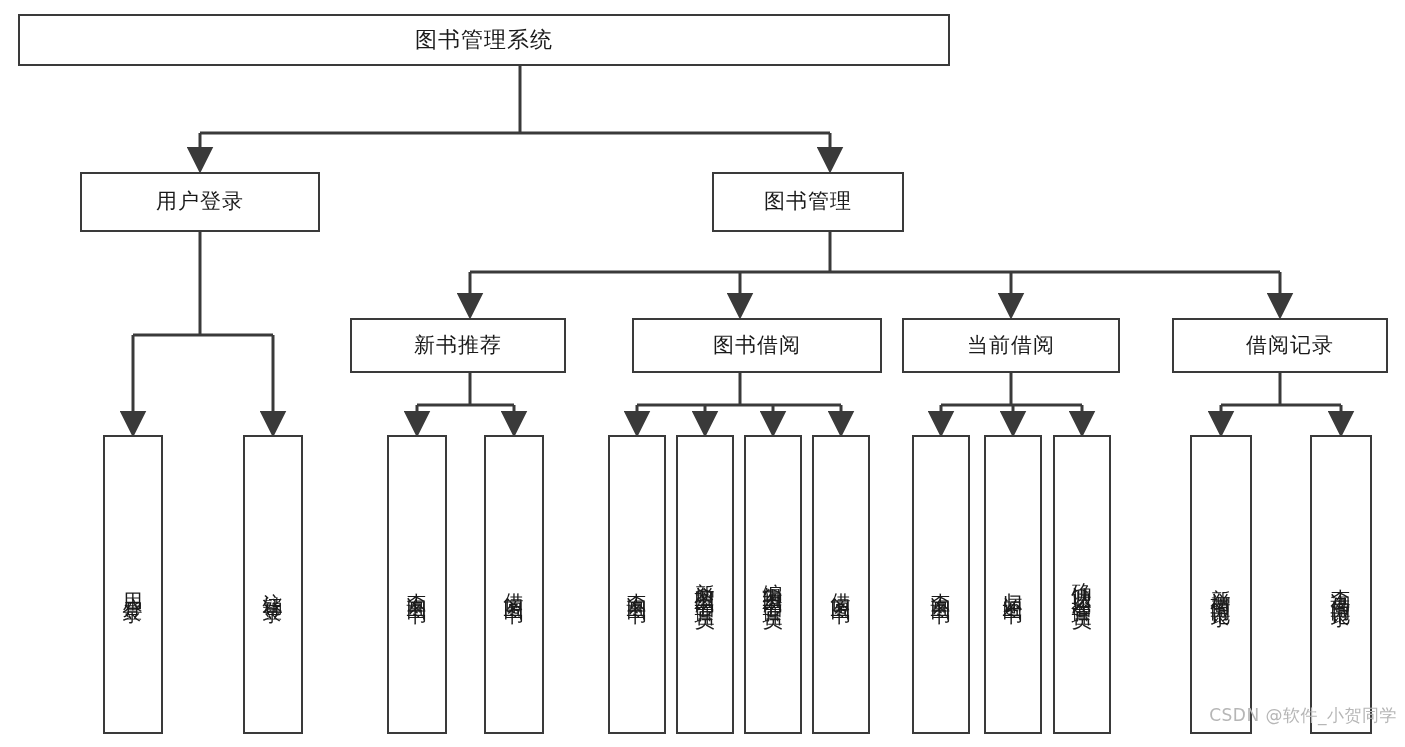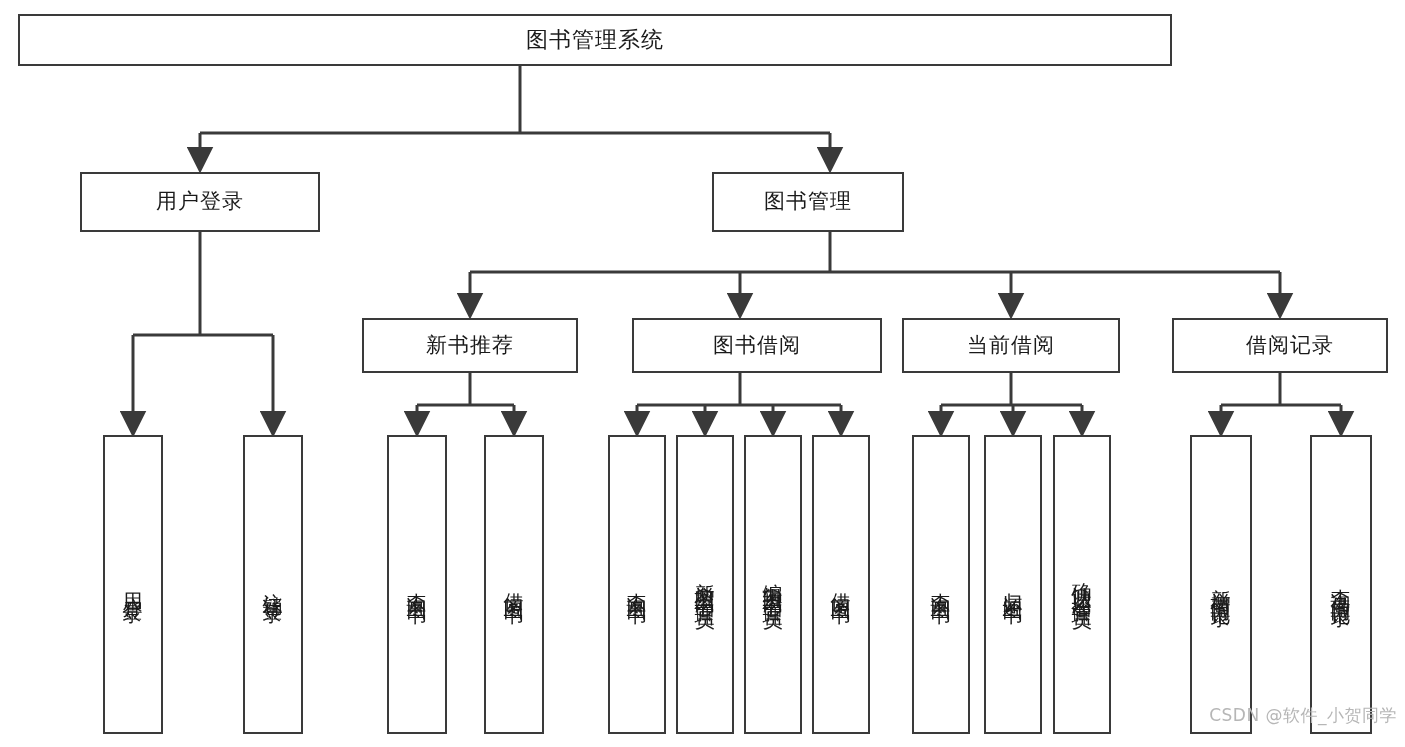--- a/index.html
+++ b/index.html
@@ -116,32 +116,32 @@
       <path d="M 1013 405 L 1013 424" marker-end="url(#arrow)"></path>
       <path d="M 1082 405 L 1082 424" marker-end="url(#arrow)"></path>
 
       <path d="M 1280 373 L 1280 405"></path>
       <path d="M 1221 405 L 1341 405"></path>
       <path d="M 1221 405 L 1221 424" marker-end="url(#arrow)"></path>
       <path d="M 1341 405 L 1341 424" marker-end="url(#arrow)"></path>
     </g>
   </svg>
 
-  <div class="node node-h node-root" style="left:18px; top:14px; width:1154px; height:52px;">
+  <div class="node node-h node-root" style="left:18px; top:14px; width:932px; height:52px;">
     <span>图书管理系统</span>
   </div>
 
   <div class="node node-h" style="left:80px; top:172px; width:240px; height:60px;">
     <span>用户登录</span>
   </div>
   <div class="node node-h" style="left:712px; top:172px; width:192px; height:60px;">
     <span>图书管理</span>
   </div>
 
-  <div class="node node-h" style="left:362px; top:318px; width:216px; height:55px;">
+  <div class="node node-h" style="left:350px; top:318px; width:216px; height:55px;">
     <span>新书推荐</span>
   </div>
   <div class="node node-h" style="left:632px; top:318px; width:250px; height:55px;">
     <span>图书借阅</span>
   </div>
   <div class="node node-h" style="left:902px; top:318px; width:218px; height:55px;">
     <span>当前借阅</span>
   </div>
   <div class="node node-h" style="left:1172px; top:318px; width:216px; height:55px;padding-left:20px;">
     <span>借阅记录</span>

